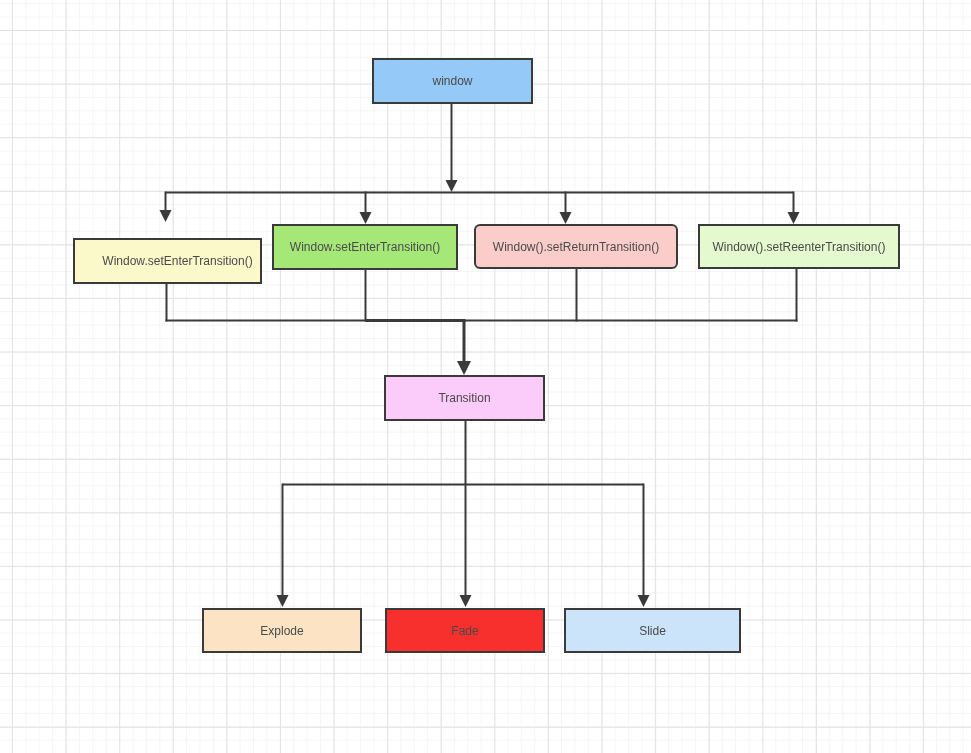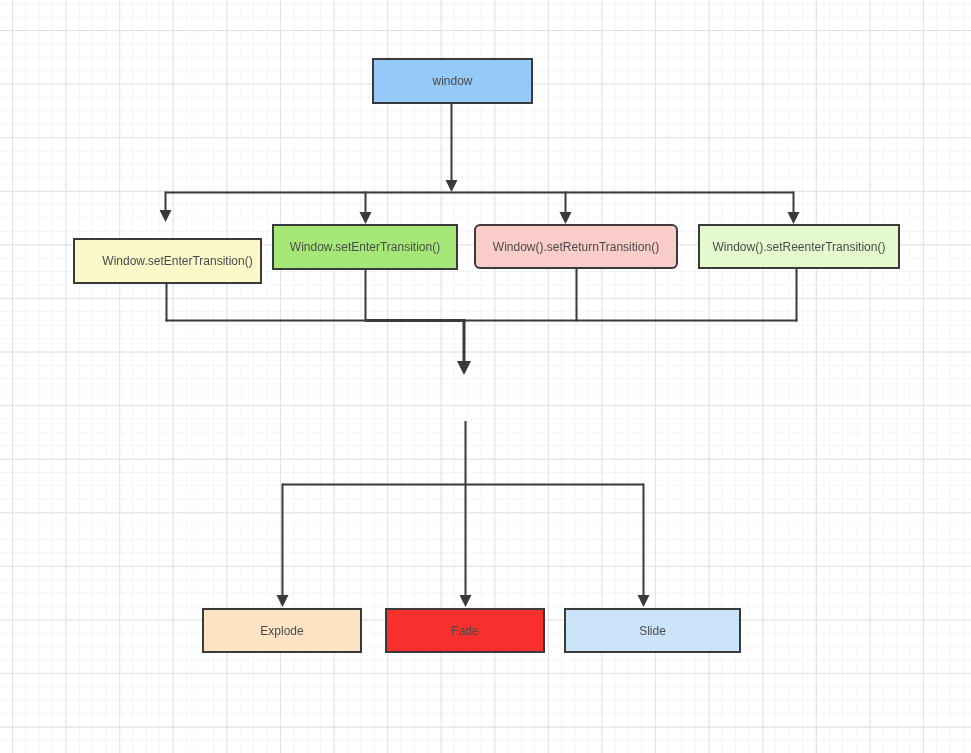--- a/index.html
+++ b/index.html
@@ -106,20 +106,23 @@
   </div>
 
   <div class="node" style="left: 474px; top: 224px; width: 204px; height: 45px; background-color: rgb(250, 205, 203); border-radius: 6px;">
     <span>Window().setReturnTransition()</span>
   </div>
 
   <div class="node" style="left: 698px; top: 224px; width: 202px; height: 45px; background-color: rgb(228, 249, 206);">
     <span>Window().setReenterTransition()</span>
   </div>
 
+  <div class="node" style="left: 384px; top: 375px; width: 161px; height: 46px; background-color: rgb(251, 203, 250);">
+    <span>Transition</span>
+  </div>
 
   <div class="node" style="left: 202px; top: 608px; width: 160px; height: 45px; background-color: rgb(251, 227, 196);">
     <span>Explode</span>
   </div>
 
   <div class="node" style="left: 385px; top: 608px; width: 160px; height: 45px; background-color: rgb(248, 48, 45);">
     <span>Fade</span>
   </div>
 
   <div class="node" style="left: 564px; top: 608px; width: 177px; height: 45px; background-color: rgb(204, 228, 249);">

